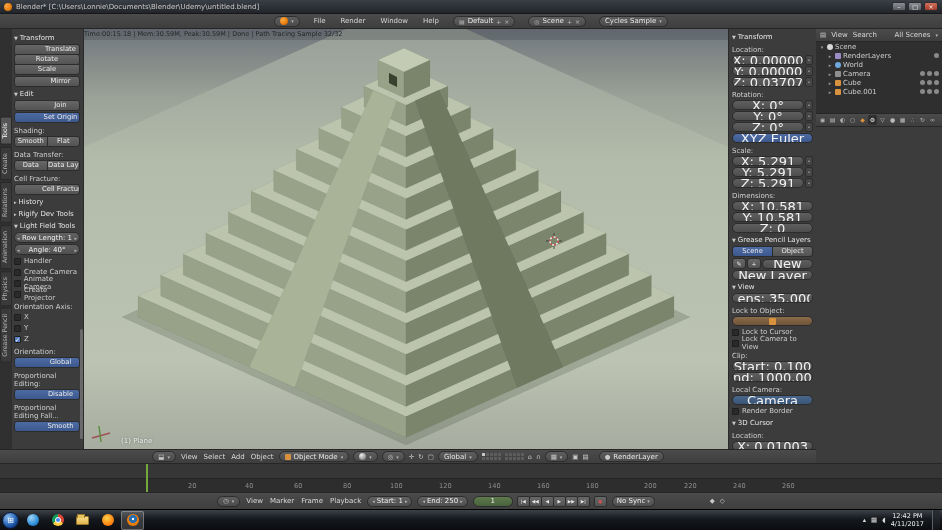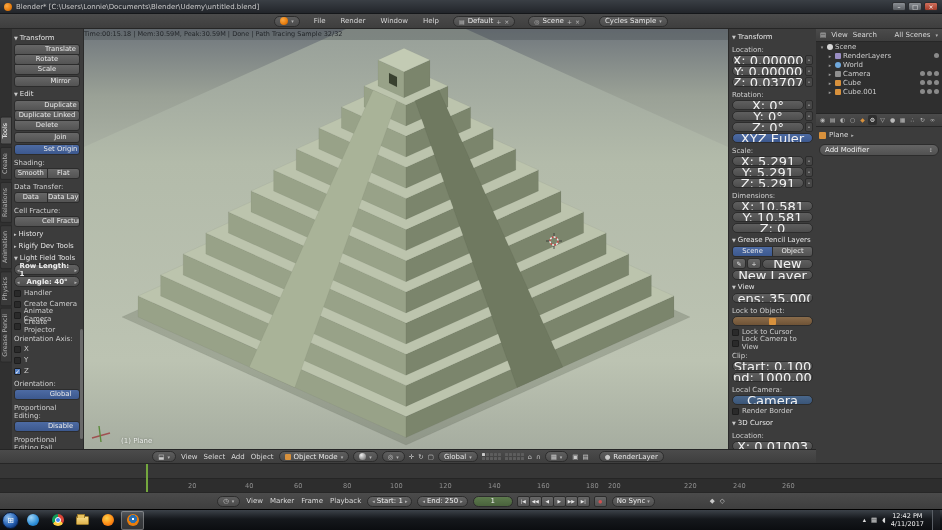--- a/index.html
+++ b/index.html
@@ -63,21 +63,21 @@
   .half-row { display:flex; margin-top:1px; }
   .half-row .tsb { flex:1; margin-top:0; }
   .half-row .tsb:first-child { border-radius:3px 0 0 3px; }
   .half-row .tsb:last-child { border-radius:0 3px 3px 0; margin-left:-1px; }
   .chkrow { display:flex; align-items:center; gap:3px; height:10px; margin-top:1px; }
   .chkbox { width:7px; height:7px; background:#2a2a2a; border:1px solid #1d1d1d;
     border-radius:1px; font-size:6px; line-height:6px; text-align:center; color:#fff; }
   .chkbox.on { background:#5680c2; }
   .numpill { height:11px; margin-top:1px; background:linear-gradient(#626262,#4f4f4f);
     border:1px solid #2c2c2c; border-radius:6px; display:flex; align-items:center;
-    justify-content:space-between; padding:0 2px; color:#efefef;font-weight:bold; }
+    justify-content:space-between; padding:0 2px; color:#efefef; }
 
   
   #viewport { left:84px; top:29px; width:644px; height:420px; overflow:hidden;
     background:linear-gradient(180deg,#70777d 0%,#9aa196 16%,#b5bcad 38%,#b8bfb0 80%,#9aa096 100%); }
   #pyr, #vp-overlay { position:absolute; left:0; top:0; width:644px; height:420px; }
   #statusband { position:absolute; left:0; top:0; right:0; height:11px;
     background:rgba(62,68,74,0.30); color:#23262a; font-size:6.5px; line-height:11px;
     white-space:nowrap; }
   #objlabel { position:absolute; left:37px; bottom:4px; color:#eef1ec; font-size:7px;
     text-shadow:0 0 2px rgba(40,45,40,.6); }
@@ -249,25 +249,20 @@
     <div class="tsb">Scale</div>
   </div>
   <div class="grp">
       <div class="tsb only">Mirror</div>
     </div>
 
   <div class="ph">
       <span class="tri">▼</span>
       <span>Edit</span>
     </div>
-  <div class="grp">
-    <div class="tsb">Duplicate</div>
-    <div class="tsb">Duplicate Linked</div>
-    <div class="tsb">Delete</div>
-  </div>
   <div class="grp">
       <div class="tsb only">Join</div>
     </div>
   <div class="grp">
       <div class="tsb only blue">Set Origin</div>
     </div>
 
   <div class="lbl">Shading:</div>
   <div class="half-row">
     <div class="tsb">Smooth</div>
@@ -614,31 +609,20 @@
     <span class="ptab">○</span>
     <span class="ptab" style="color:#d8913c">◆</span>
     <span class="ptab active">⚙</span>
     <span class="ptab">▽</span>
     <span class="ptab">●</span>
     <span class="ptab">▦</span>
     <span class="ptab">∴</span>
     <span class="ptab">↻</span>
     <span class="ptab">∞</span>
   </div>
-  <div id="prop-body">
-    <div class="crumb">
-      <span class="cube-ico"></span>
-      <span>Plane</span>
-      <span class="arr">▸</span>
-    </div>
-    <div class="addmod">
-      <span>Add Modifier</span>
-      <span class="arr">↕</span>
-    </div>
-  </div>
 </div>
 
 <div id="vheader" class="abs">
   <span class="chip">
       <span class="hicon">⬓</span>
       <span class="arr">▾</span>
     </span>
   <span class="menu">View</span>
   <span class="menu">Select</span>
   <span class="menu">Add</span>
@@ -705,21 +689,21 @@
   <div id="ruler-band"></div>
   <span class="tnum" style="left:188px">20</span>
   <span class="tnum" style="left:245px">40</span>
   <span class="tnum" style="left:294px">60</span>
   <span class="tnum" style="left:343px">80</span>
   <span class="tnum" style="left:390px">100</span>
   <span class="tnum" style="left:439px">120</span>
   <span class="tnum" style="left:488px">140</span>
   <span class="tnum" style="left:537px">160</span>
   <span class="tnum" style="left:586px">180</span>
-  <span class="tnum" style="left:608px">200</span>
+  <span class="tnum" style="left:644px">200</span>
   <span class="tnum" style="left:684px">220</span>
   <span class="tnum" style="left:733px">240</span>
   <span class="tnum" style="left:782px">260</span>
   <div id="playhead"></div>
 </div>
 
 <div id="theader" class="abs">
   <span class="chip">
       <span class="hicon">◷</span>
       <span class="arr">▾</span>

